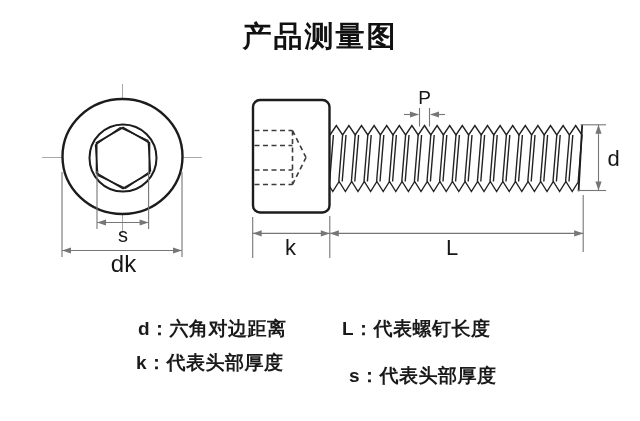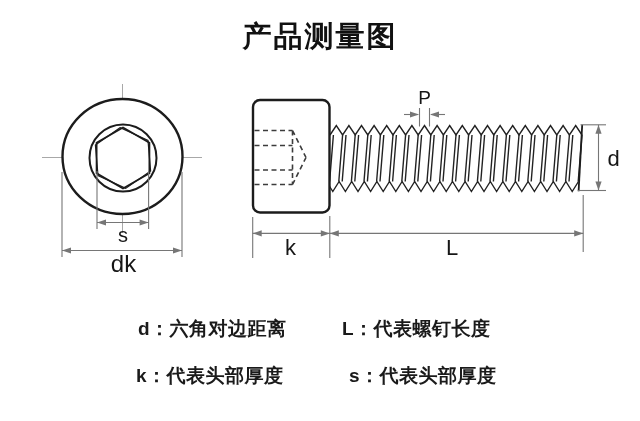--- a/index.html
+++ b/index.html
@@ -109,16 +109,16 @@
       <text class="dim-label fs19" x="424.5" y="97">P</text>
       <text class="dim-label fs22" x="613.5" y="158.5">d</text>
       <text class="dim-label fs22" x="290.5" y="247.5">k</text>
       <text class="dim-label fs22" x="452" y="247.5">L</text>
     </g>
   </svg>
 
   <div>
     <div class="legend-item" style="left:138px;top:316px;">d：六角对边距离</div>
     <div class="legend-item" style="left:342px;top:316px;">L：代表螺钉长度</div>
-    <div class="legend-item" style="left:136px;top:363px;text-align:right;">k：代表头部厚度</div>
+    <div class="legend-item" style="left:136px;top:350px;text-align:right;">k：代表头部厚度</div>
     <div class="legend-item" style="left:349px;top:363px;">s：代表头部厚度</div>
   </div>
 </div>
 
 </body></html>

